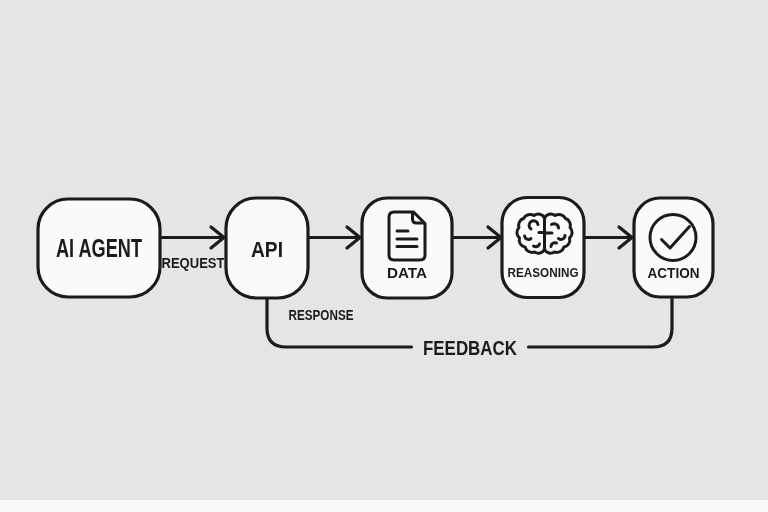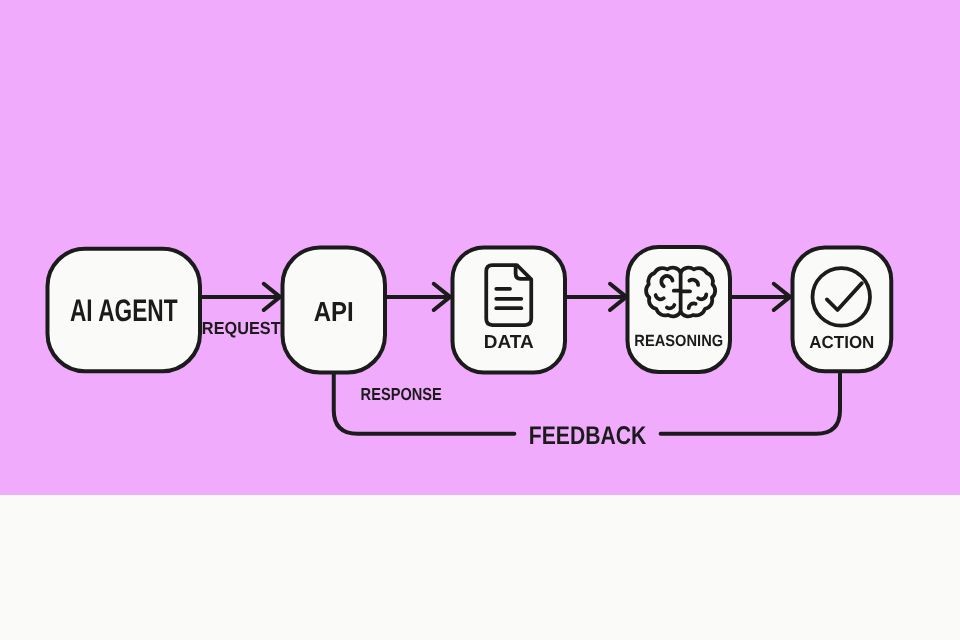--- a/index.html
+++ b/index.html
@@ -6,22 +6,22 @@
     margin: 0;
     padding: 0;
     width: 768px;
     height: 512px;
     background: #fafaf9;
     overflow: hidden;
   }
   .canvas {
     position: relative;
     width: 768px;
-    height: 396px;
-    background: #f0abfc;
+    height: 500px;
+    background: #e5e5e5;
     font-family: "Liberation Sans", sans-serif;
   }
   svg text {
     font-family: "Liberation Sans", sans-serif;
     font-weight: 700;
     fill: #1b1b1b;
   }
   .box {
     fill: #fafaf9;
     stroke: #1b1b1b;

